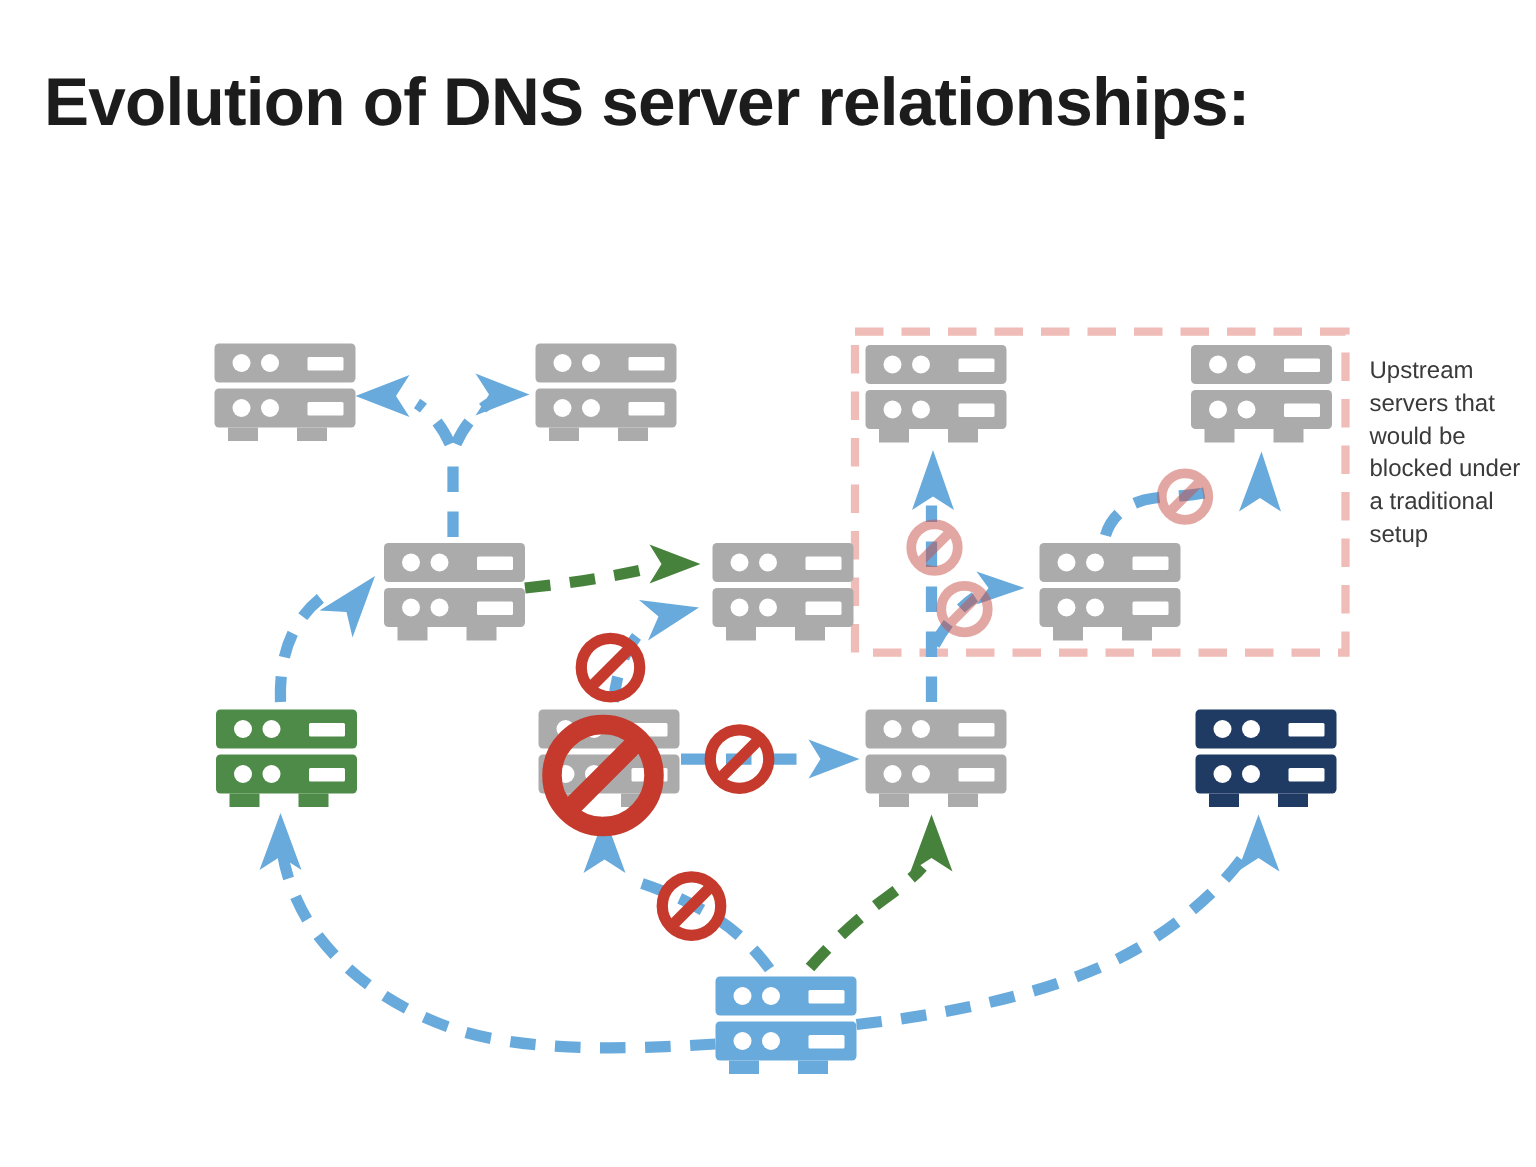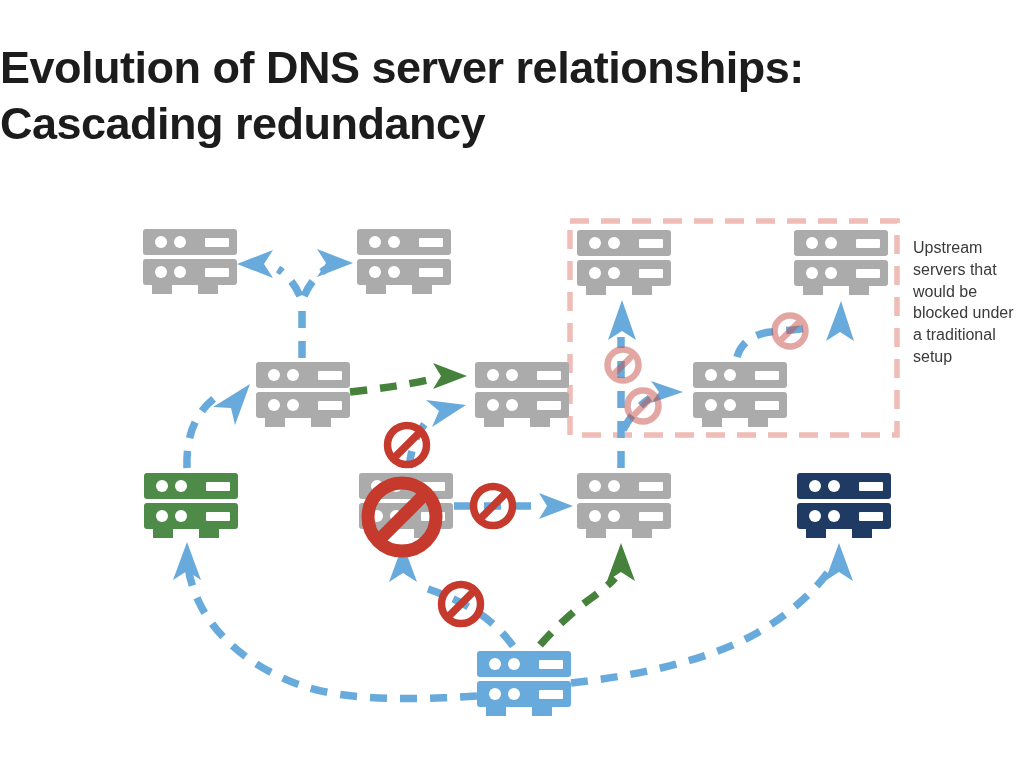--- a/index.html
+++ b/index.html
@@ -9,21 +9,21 @@
     --blocked-red:#c53a2c; --blocked-pink:#c9524a; --box-pink:#f0bcb7;
   }
   html,body{margin:0;padding:0;}
   body{
     width:1024px;height:778px;background:var(--bg);
     font-family:"Liberation Sans","DejaVu Sans",sans-serif;
     position:relative;overflow:hidden;
   }
   .title{
     position:absolute;left:0;top:40px;width:833px;
-    text-align:left;font-weight:bold;font-size:45px;line-height:1.25;
+    text-align:right;font-weight:bold;font-size:45px;line-height:1.25;
     color:var(--title);letter-spacing:-0.5px;
   }
   .annotation{
     position:absolute;left:913px;top:237px;width:112px;
     font-size:16px;line-height:1.36;color:var(--label);
   }
   svg{position:absolute;left:0;top:0;}
   .dashed{fill:none;stroke-width:7.5;stroke-dasharray:17 13;stroke-linecap:butt;}
   .e-blue{stroke:var(--arrow-blue);}
   .e-green{stroke:var(--arrow-green);}
@@ -35,21 +35,20 @@
   .srv-blue{color:var(--server-blue);}
   .nosign-red{stroke:var(--blocked-red);fill:none;stroke-linecap:butt;}
   .nosign-pink{stroke:var(--blocked-pink);fill:none;opacity:0.5;stroke-linecap:butt;}
   .blocked-box{fill:none;stroke:var(--box-pink);stroke-width:5.5;stroke-dasharray:19 12;}
 </style>
 </head>
 <body>
 
 <div class="title">
   <div>Evolution of DNS server relationships:</div>
-  <div>Cascading redundancy</div>
 </div>
 
 <div class="annotation">Upstream servers that would be blocked under a traditional setup</div>
 
 <svg width="1024" height="778" viewBox="0 0 1024 778">
   <defs>
     <g id="srv">
       <rect x="0" y="0" width="94" height="26" rx="3" fill="currentColor"></rect>
       <rect x="0" y="30" width="94" height="26" rx="3" fill="currentColor"></rect>
       <rect x="9" y="56" width="20" height="9" fill="currentColor"></rect>

